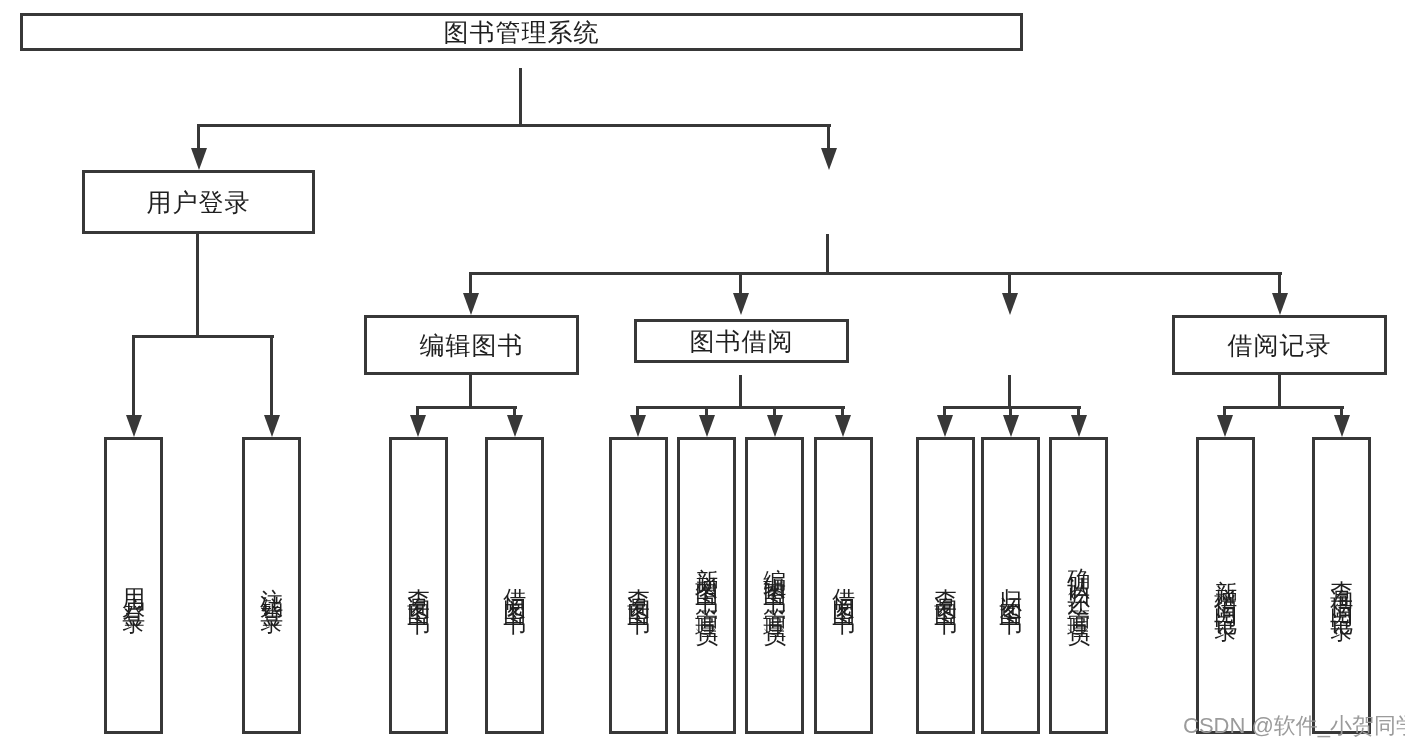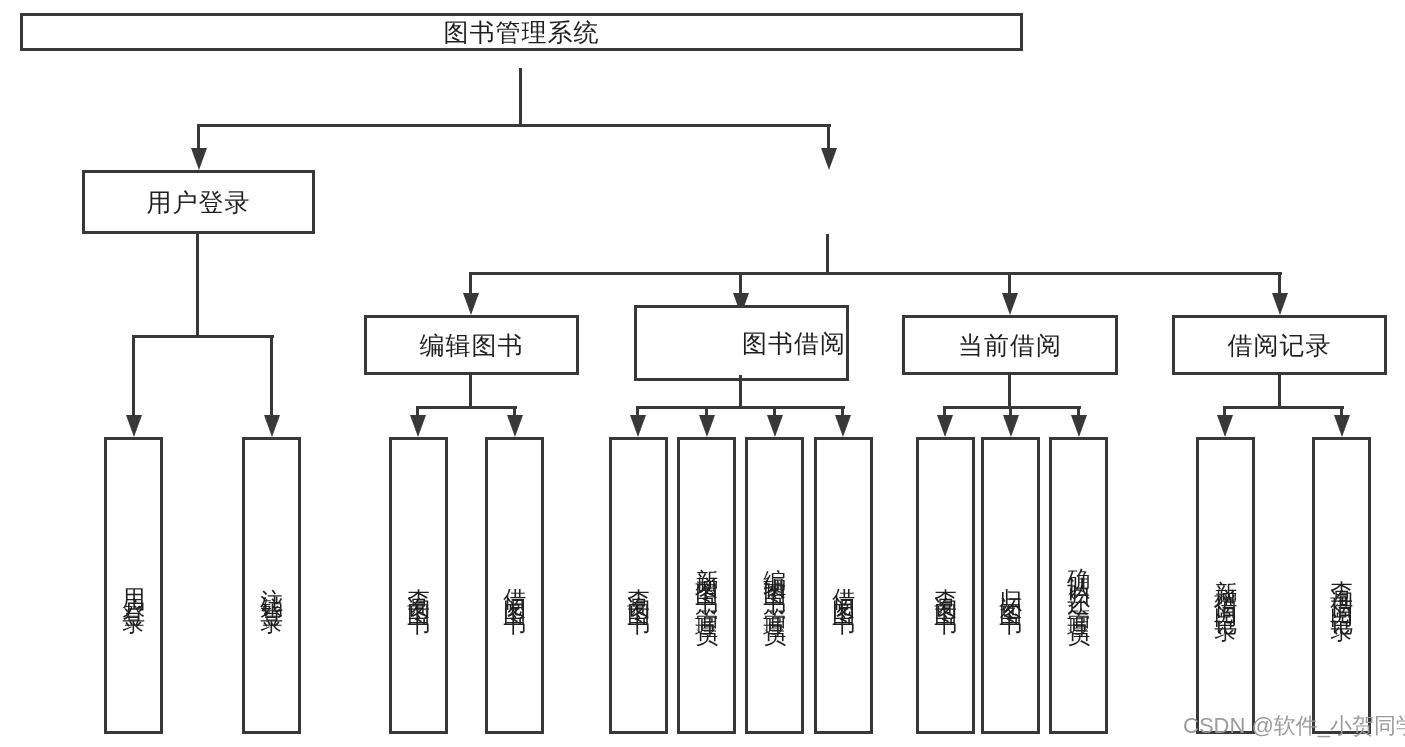--- a/index.html
+++ b/index.html
@@ -95,25 +95,22 @@
   <div class="line" style="left:739px; top:272px; width:3px; height:23px;"></div>
   <div class="tri" style="left:733px; top:293px;"></div>
   <div class="line" style="left:1008px; top:272px; width:3px; height:23px;"></div>
   <div class="tri" style="left:1002px; top:293px;"></div>
   <div class="line" style="left:1278px; top:272px; width:3px; height:23px;"></div>
   <div class="tri" style="left:1272px; top:293px;"></div>
 
   <div class="box" style="left:364px; top:315px; width:215px; height:60px;">
     <span class="hlbl">编辑图书</span>
   </div>
-  <div class="box" style="left:634px; top:305px; width:215px; height:76px;justify-content:flex-end;">
+  <div class="box" style="left:634px; top:319px; width:215px; height:44px;">
     <span class="hlbl">图书借阅</span>
-  </div>
-  <div class="box" style="left:902px; top:315px; width:216px; height:60px;">
-    <span class="hlbl">当前借阅</span>
   </div>
   <div class="box" style="left:1172px; top:315px; width:215px; height:60px;">
     <span class="hlbl">借阅记录</span>
   </div>
 
   <div class="line" style="left:469px; top:375px; width:3px; height:34px;"></div>
   <div class="line" style="left:416px; top:406px; width:101px; height:3px;"></div>
   <div class="line" style="left:416px; top:406px; width:3px; height:11px;"></div>
   <div class="tri" style="left:410px; top:415px;"></div>
   <div class="line" style="left:513px; top:406px; width:3px; height:11px;"></div>

